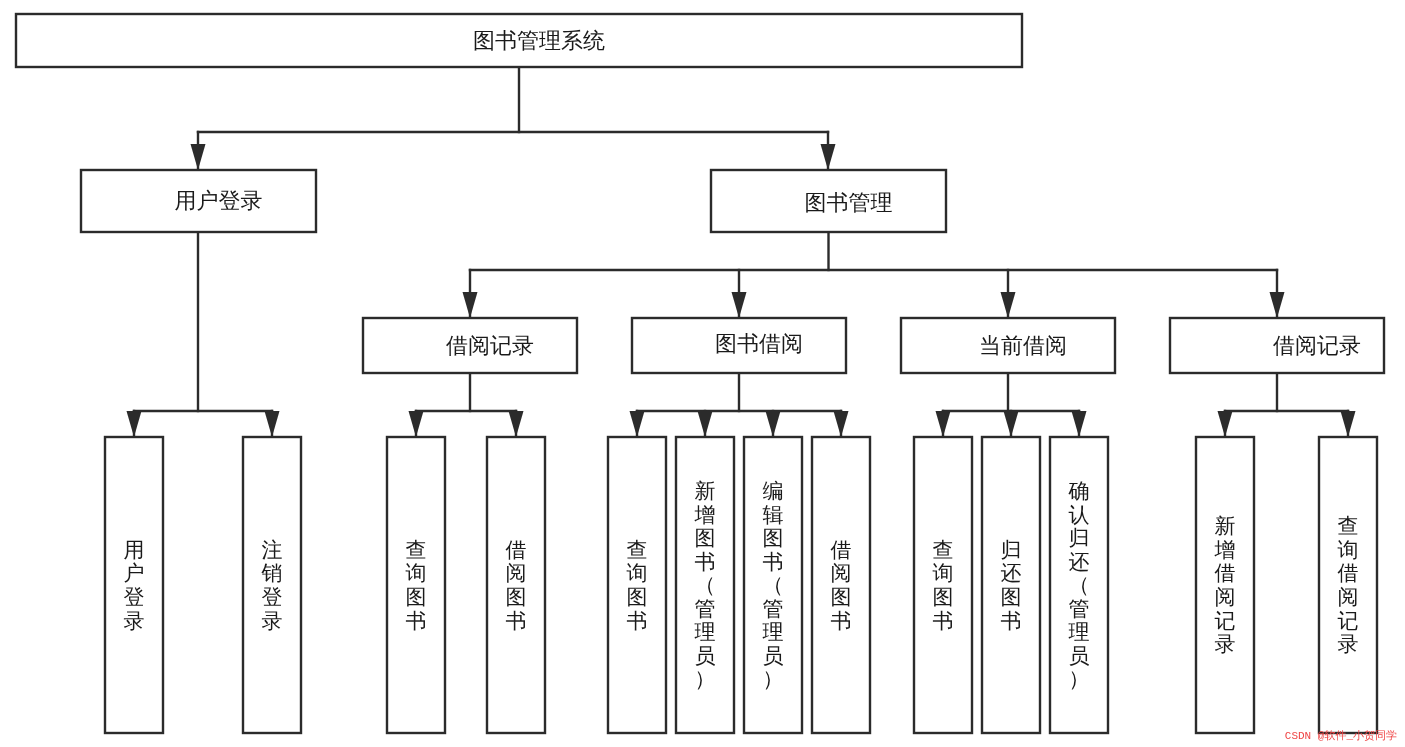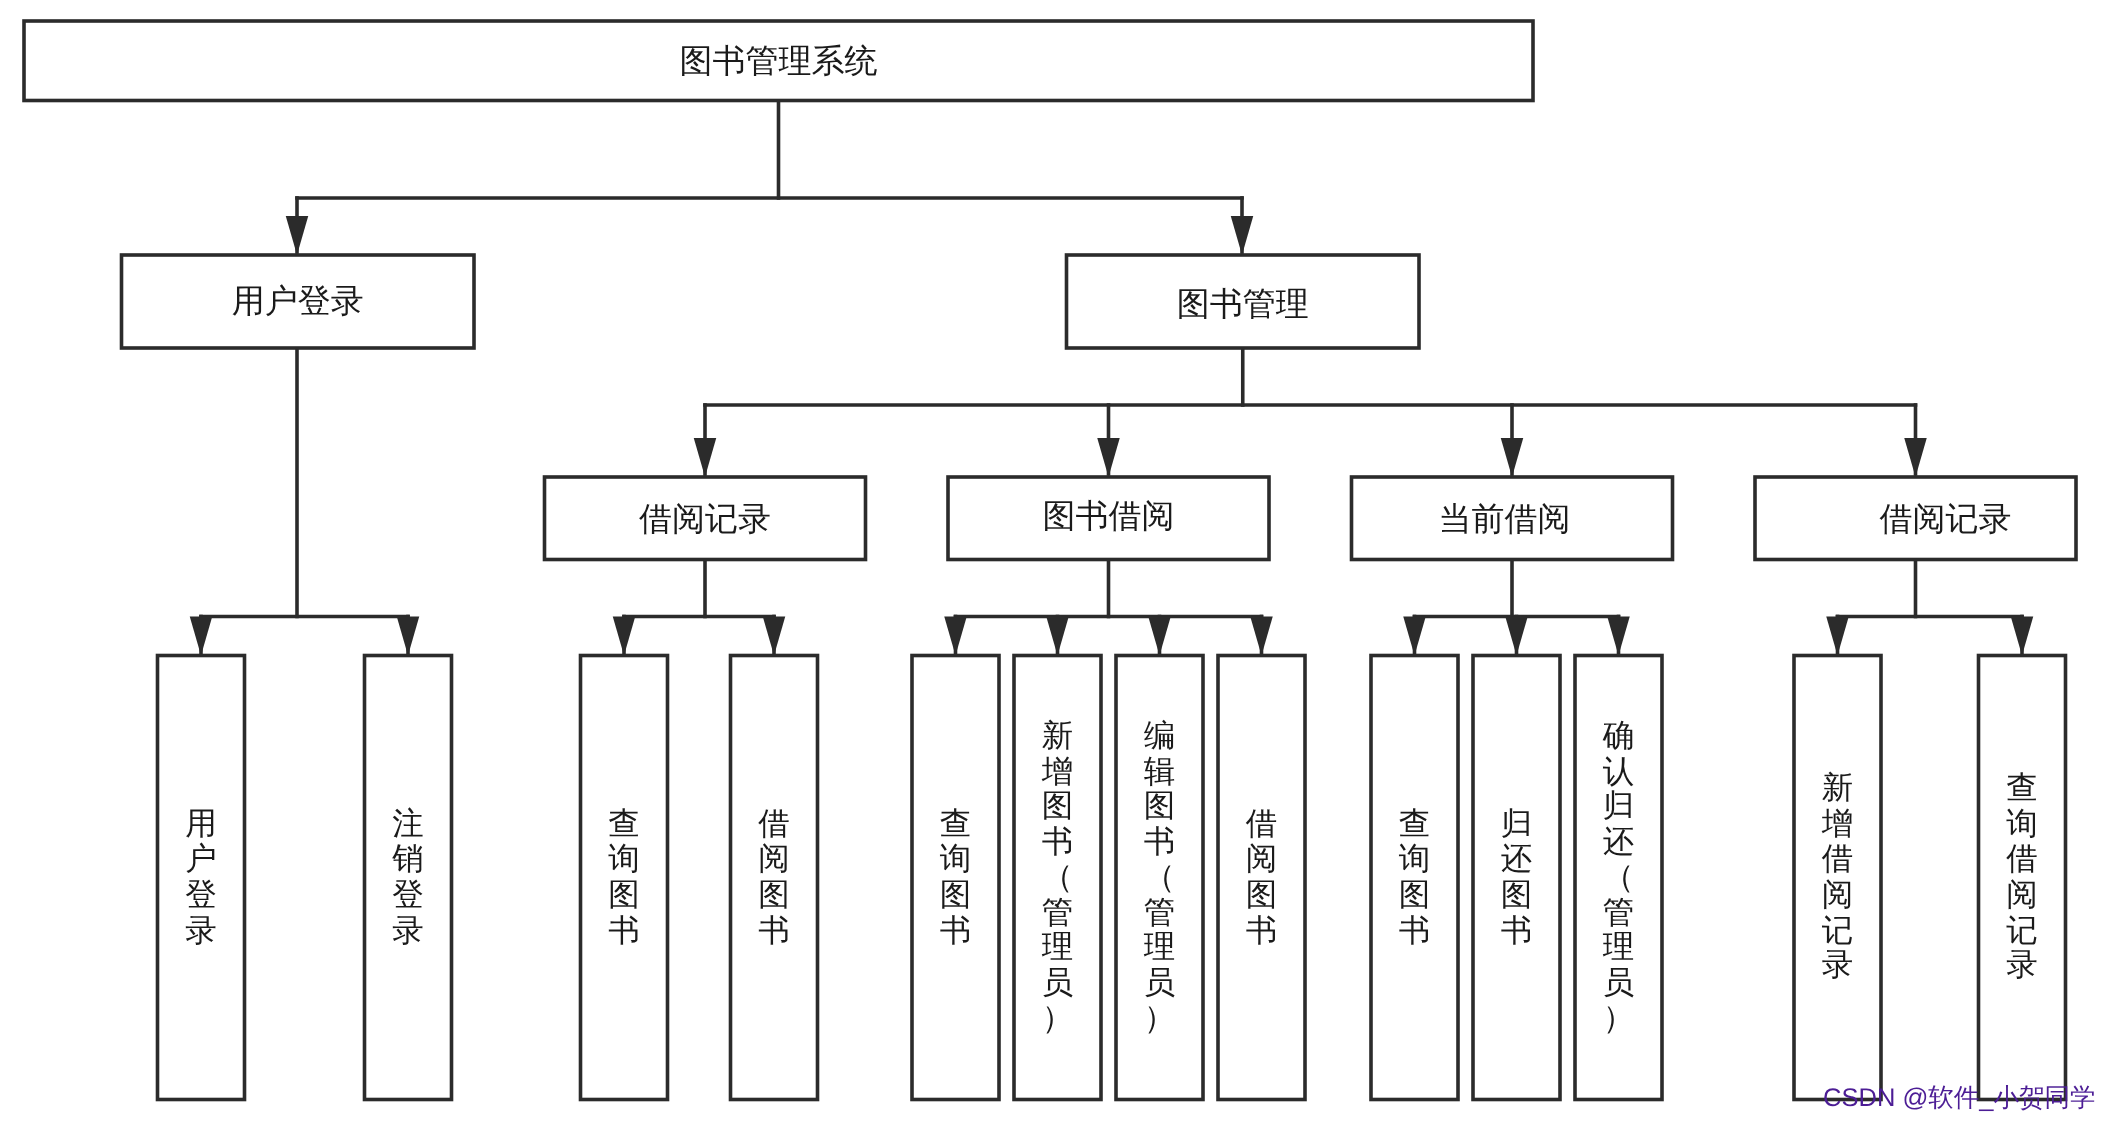--- a/index.html
+++ b/index.html
@@ -58,28 +58,29 @@
     display: block;
   }
   .flat-text-wrap {
     position: absolute;
     display: flex;
     align-items: center;
     justify-content: center;
     font-size: 22px;
     color: #1a1a1a;
     pointer-events: none;
+    padding-left: 20px;
   }
   .watermark {
     position: absolute;
     right: 8px;
     bottom: 4px;
-    font-size: 17px;
-    color: #4c1d95;
-    font-family: Liberation Sans, sans-serif;
+    font-size: 11px;
+    color: #ef4444;
+    font-family: Liberation Mono, monospace;
     white-space: nowrap;
   }
 </style>
 </head>
 <body>
 
 <div id="diagram-root">
 
   <svg class="canvas" viewBox="0 0 1405 747">
     <g id="links-layer">

